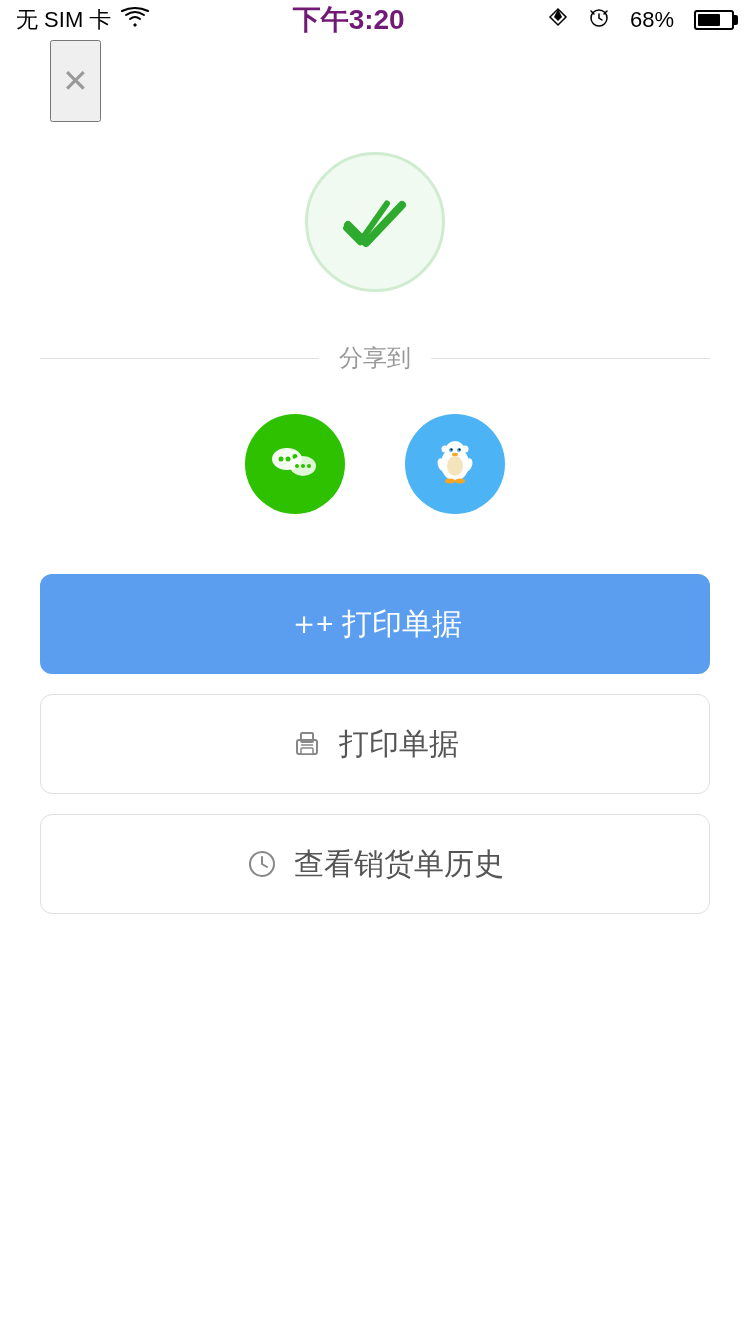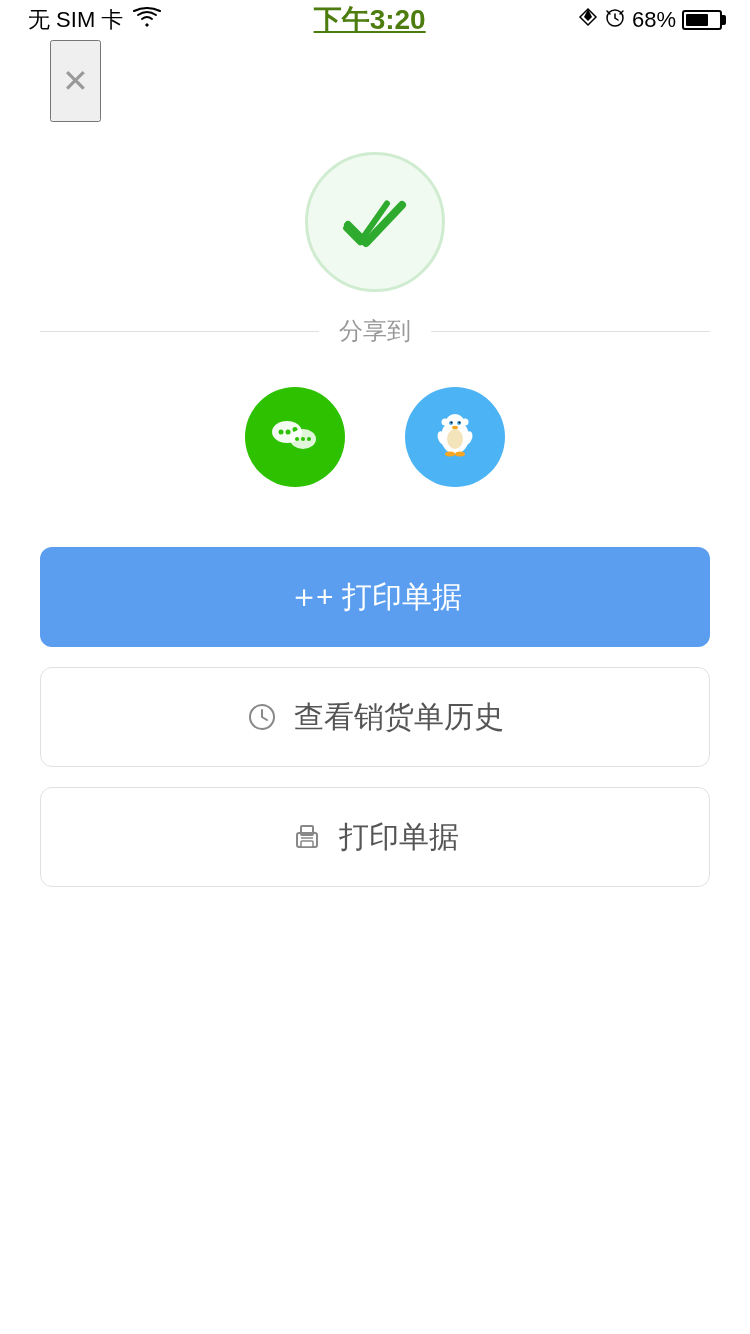--- a/index.html
+++ b/index.html
@@ -19,44 +19,43 @@
     }
 
     
     .status-bar {
       width: 100%;
       height: 40px;
       background: #ffffff;
       display: flex;
       align-items: center;
       justify-content: space-between;
-      padding: 0 28px;
+      padding: 0 16px;
       font-size: 24px;
       font-weight: 500;
     }
 
     .status-left {
       display: flex;
       align-items: center;
       gap: 10px;
       font-size: 22px;
       color: #000;
     }
 
     .status-center {
       font-size: 28px;
       font-weight: 600;
-      color: #4d7c0f;
-      text-decoration: underline;
+      color: #701a75;
     }
 
     .status-right {
       display: flex;
       align-items: center;
-      gap: 6px;
+      gap: 20px;
       font-size: 22px;
       color: #000;
     }
 
     .battery-icon {
       width: 40px;
       height: 20px;
       border: 2px solid #000;
       border-radius: 3px;
       position: relative;
@@ -155,21 +154,21 @@
       font-weight: 500;
       color: #333;
       letter-spacing: 4px;
     }
 
     
     .divider-container {
       width: 100%;
       display: flex;
       align-items: center;
-      margin-top: 23px;
+      margin-top: 50px;
       gap: 20px;
     }
 
     .divider-line {
       flex: 1;
       height: 1px;
       background: #e0e0e0;
     }
 
     .divider-label {
@@ -353,39 +352,39 @@
         <ellipse cx="36" cy="27" rx="4" ry="7" fill="white" transform="rotate(20 36 27)"></ellipse>
       </svg>
     </button>
   </div>
 
   <div class="action-buttons">
 
     <button class="action-btn action-btn-primary">
       <span class="action-btn-icon">＋</span>
       <span style="margin-left:-20px">+ 打印单据</span>
-    </button>
-
-    <button class="action-btn">
-      <span class="action-btn-icon">
-        <svg width="32" height="32" viewBox="0 0 32 32" fill="none">
-          <circle cx="16" cy="16" r="12" stroke="#888" stroke-width="2"></circle>
-          <polyline points="16,9 16,16 21,19" stroke="#888" stroke-width="2" stroke-linecap="round" stroke-linejoin="round"></polyline>
-        </svg>
-      </span>
-      <span>查看销货单历史</span>
     </button>
 
     <button class="action-btn">
       <span class="action-btn-icon">
         <svg width="32" height="32" viewBox="0 0 32 32" fill="none">
           <rect x="6" y="12" width="20" height="14" rx="2" stroke="#888" stroke-width="2"></rect>
           <rect x="10" y="5" width="12" height="9" rx="1" stroke="#888" stroke-width="2"></rect>
           <rect x="10" y="20" width="12" height="6" rx="1" fill="#fff" stroke="#888" stroke-width="1.5"></rect>
           <line x1="10" y1="17" x2="22" y2="17" stroke="#888" stroke-width="1.5"></line>
         </svg>
       </span>
       <span>打印单据</span>
     </button>
 
+    <button class="action-btn">
+      <span class="action-btn-icon">
+        <svg width="32" height="32" viewBox="0 0 32 32" fill="none">
+          <circle cx="16" cy="16" r="12" stroke="#888" stroke-width="2"></circle>
+          <polyline points="16,9 16,16 21,19" stroke="#888" stroke-width="2" stroke-linecap="round" stroke-linejoin="round"></polyline>
+        </svg>
+      </span>
+      <span>查看销货单历史</span>
+    </button>
+
   </div>
 
 </div>
 
 </body></html>

